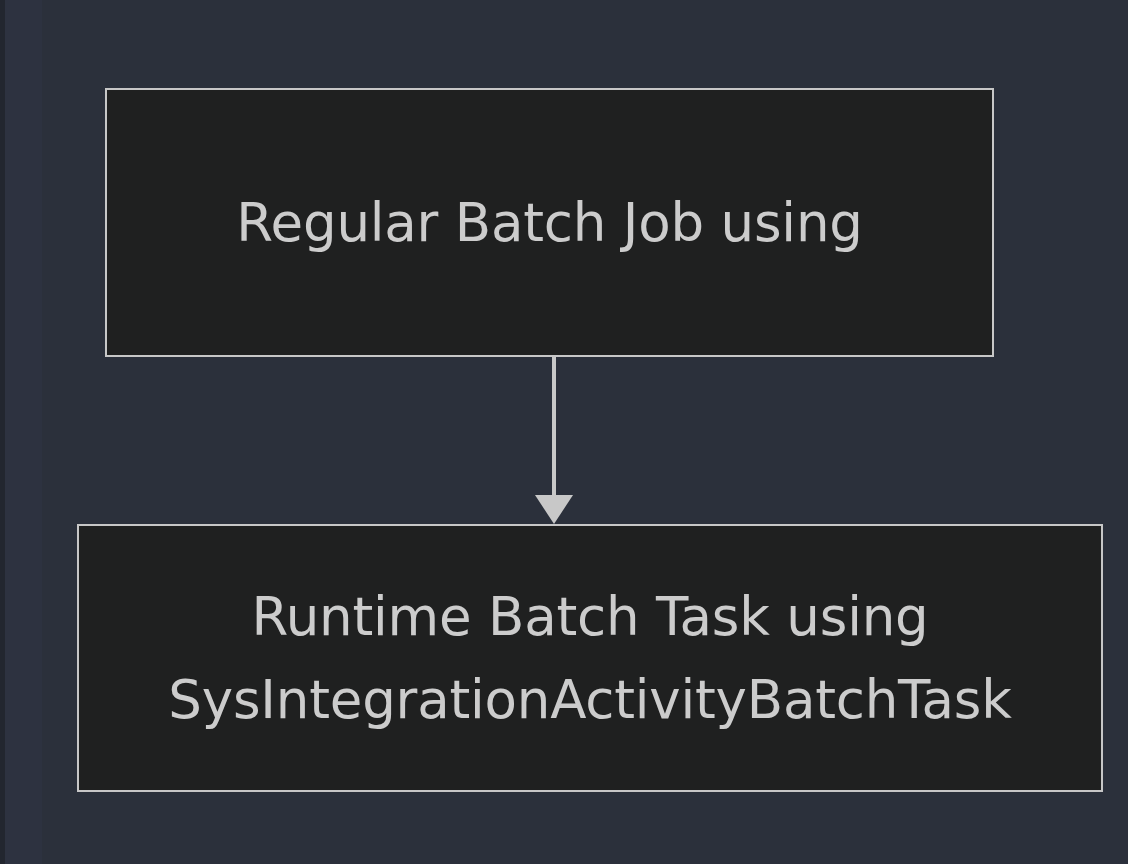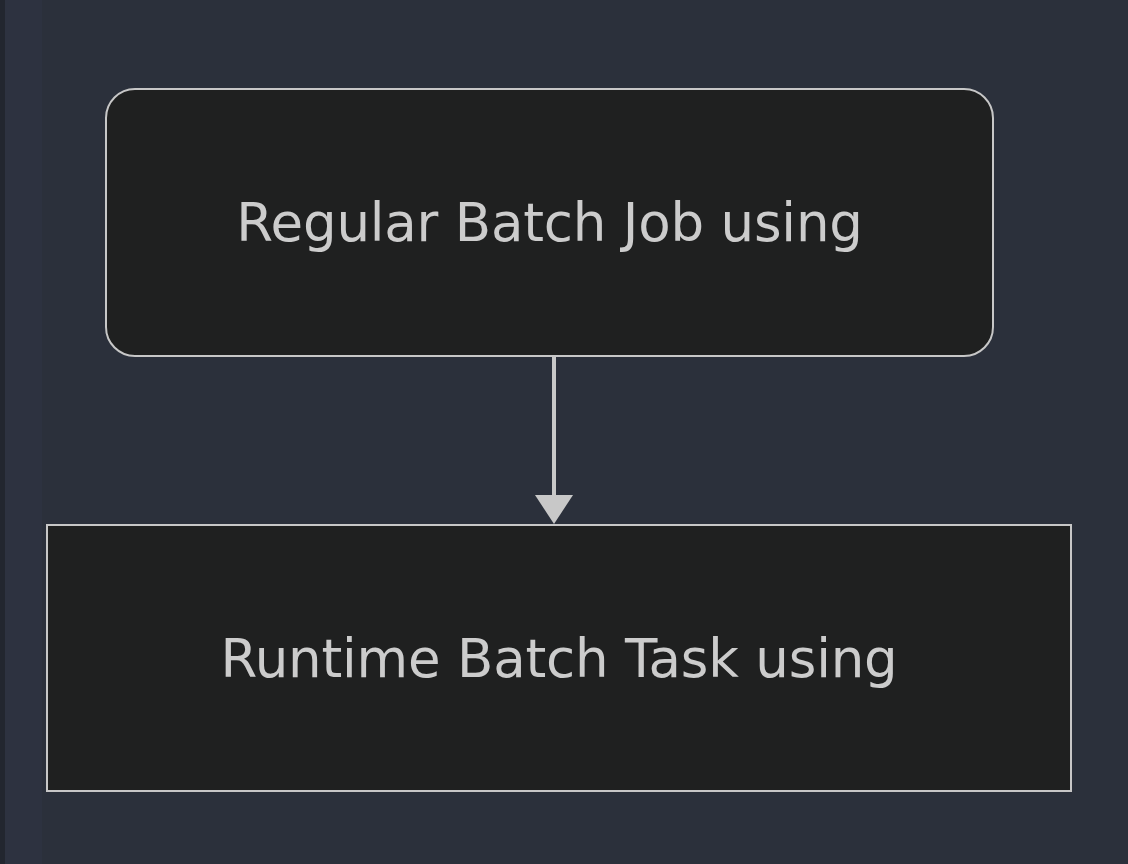--- a/index.html
+++ b/index.html
@@ -59,25 +59,24 @@
     text-align: center;
     white-space: nowrap;
     letter-spacing: -0.2px;
   }
 
   #node-regular-batch-job {
     left: 105px;
     top: 88px;
     width: 889px;
     height: 269px;
-    border-radius: 30px;
   }
 
   #node-runtime-batch-task {
-    left: 46px;
+    left: 77px;
     top: 524px;
     width: 1026px;
     height: 268px;
   }
 
   #edge-layer {
     position: absolute;
     left: 0;
     top: 0;
     width: 1128px;
@@ -99,15 +98,16 @@
       <polygon points="535,495 573,495 554,524" fill="#c8c8c8"></polygon>
     </g>
   </svg>
 
   <div class="node" id="node-regular-batch-job">
     <div class="node-label">Regular Batch Job using</div>
   </div>
 
   <div class="node" id="node-runtime-batch-task">
     <div class="node-label">Runtime Batch Task using</div>
+    <div class="node-label">SysIntegrationActivityBatchTask</div>
   </div>
 
 </div>
 
 </body></html>

